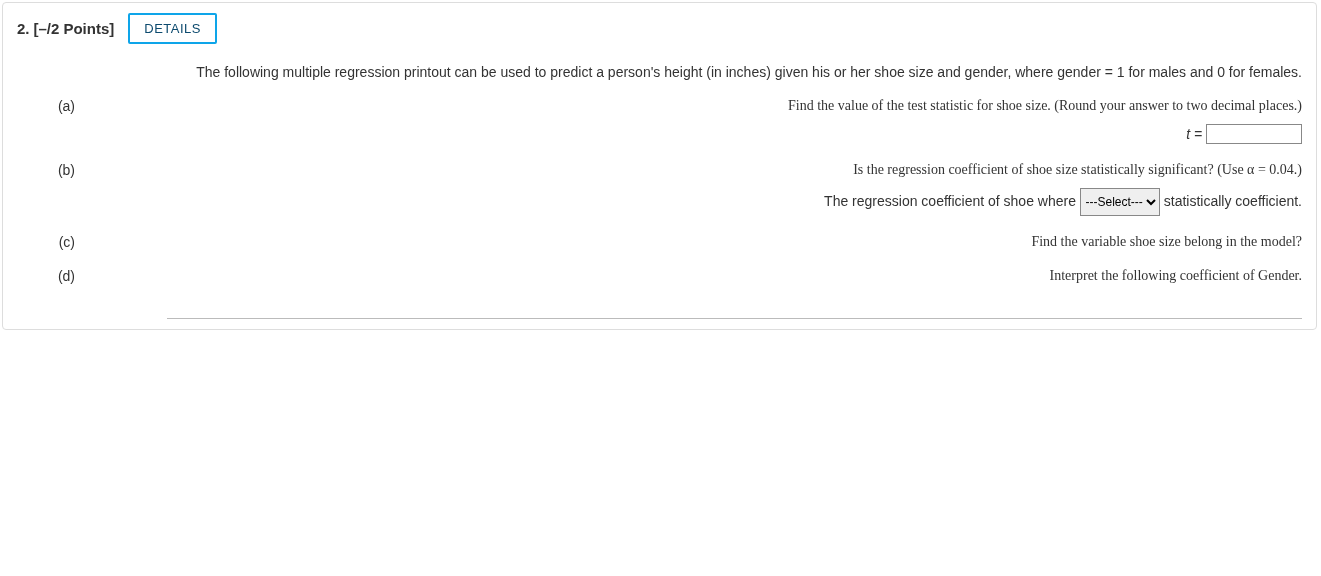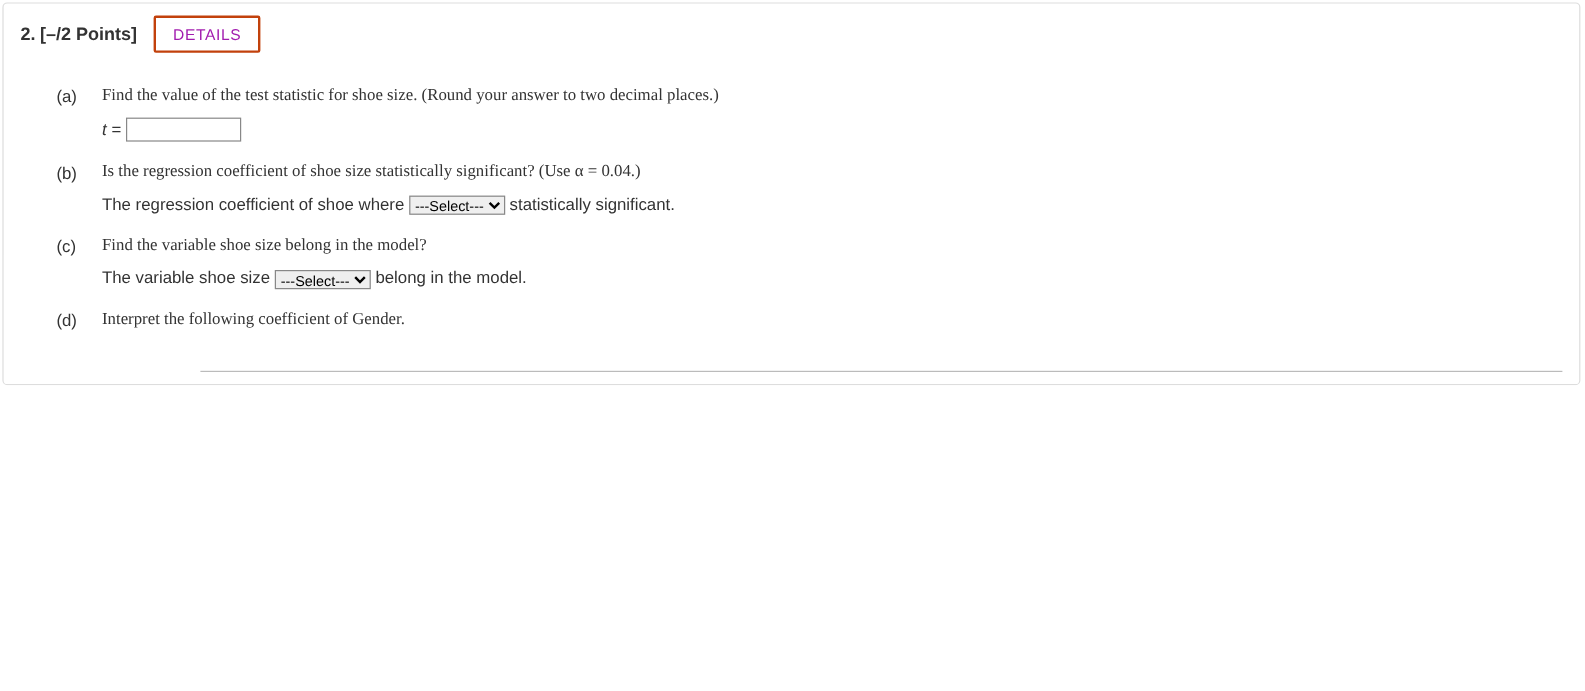--- a/index.html
+++ b/index.html
@@ -1,15 +1,15 @@
 <!DOCTYPE html>
 <html><head>
 <meta charset="utf-8">
 <style>
-  * { box-sizing: border-box; }
+  * { box-sizing: border-box; text-align: right; }
   body {
     margin: 0;
     font-family: "Helvetica Neue", Helvetica, Arial, sans-serif;
     font-size: 14px;
     color: #333;
     background: #fff;
   }
   .outer {
     border: 1px solid #ddd;
     border-radius: 4px;
@@ -17,22 +17,22 @@
     padding: 0;
   }
   .qheader {
     padding: 10px 14px 6px 14px;
     display: flex;
     align-items: center;
     gap: 14px;
   }
   .qnum { font-weight: bold; font-size: 15px; }
   .details-btn {
-    border: 2px solid #c2410c;
-    color: #a21caf;
+    border: 2px solid #0ea5e9;
+    color: #0c4a6e;
     background: #fff;
     padding: 6px 14px;
     font-size: 13px;
     letter-spacing: .5px;
     border-radius: 2px;
     cursor: pointer;
   }
   .qbody {
     padding: 4px 14px 10px 44px;
   }
@@ -56,21 +56,21 @@
   .answer-input {
     border: 1px solid #888;
     height: 20px;
     width: 96px;
     font-size: 13px;
     padding: 1px 3px;
     vertical-align: baseline;
   }
   .select {
     border: 1px solid #888;
-    height: 16px;
+    height: 28px;
     font-size: 12px;
     vertical-align: middle;
     background: #efefef;
   }
   .ital { font-style: italic; }
   .bottom-line {
     border-top: 1px solid #bbb;
     margin: 34px 0 0 120px;
     height: 0;
   }
@@ -81,53 +81,47 @@
 <div class="outer">
   <div class="qheader">
     <span>
       <span class="qnum">2.</span>
       <span class="qnum">[–/2 Points]</span>
     </span>
     <button class="details-btn">DETAILS</button>
   </div>
 
   <div class="qbody">
+    <div class="intro">The following multiple regression printout can be used to predict a person's height (in inches) given his or her shoe size and gender, where gender = 1 for males and 0 for females.</div>
 
 
     <div class="part">
       <div class="part-label">(a)</div>
       <div class="part-content">Find the value of the test statistic for shoe size. (Round your answer to two decimal places.)</div>
     </div>
     <div class="subline">
       <span class="ital">t =</span>
       <input type="text" class="answer-input" style="">
     </div>
 
     <div class="part">
       <div class="part-label">(b)</div>
       <div class="part-content">Is the regression coefficient of shoe size statistically significant? (Use α = 0.04.)</div>
     </div>
     <div class="subline">
       <span>The regression coefficient of shoe where</span>
       <select class="select">
         <option>---Select---</option>
       </select>
-      <span>statistically significant.</span>
+      <span>statistically coefficient.</span>
     </div>
 
     <div class="part">
       <div class="part-label">(c)</div>
       <div class="part-content">Find the variable shoe size belong in the model?</div>
-    </div>
-    <div class="subline">
-      <span>The variable shoe size</span>
-      <select class="select">
-        <option>---Select---</option>
-      </select>
-      <span>belong in the model.</span>
     </div>
 
     <div class="part">
       <div class="part-label">(d)</div>
       <div class="part-content">Interpret the following coefficient of Gender.</div>
     </div>
 
     <div class="bottom-line"></div>
   </div>
 </div>

